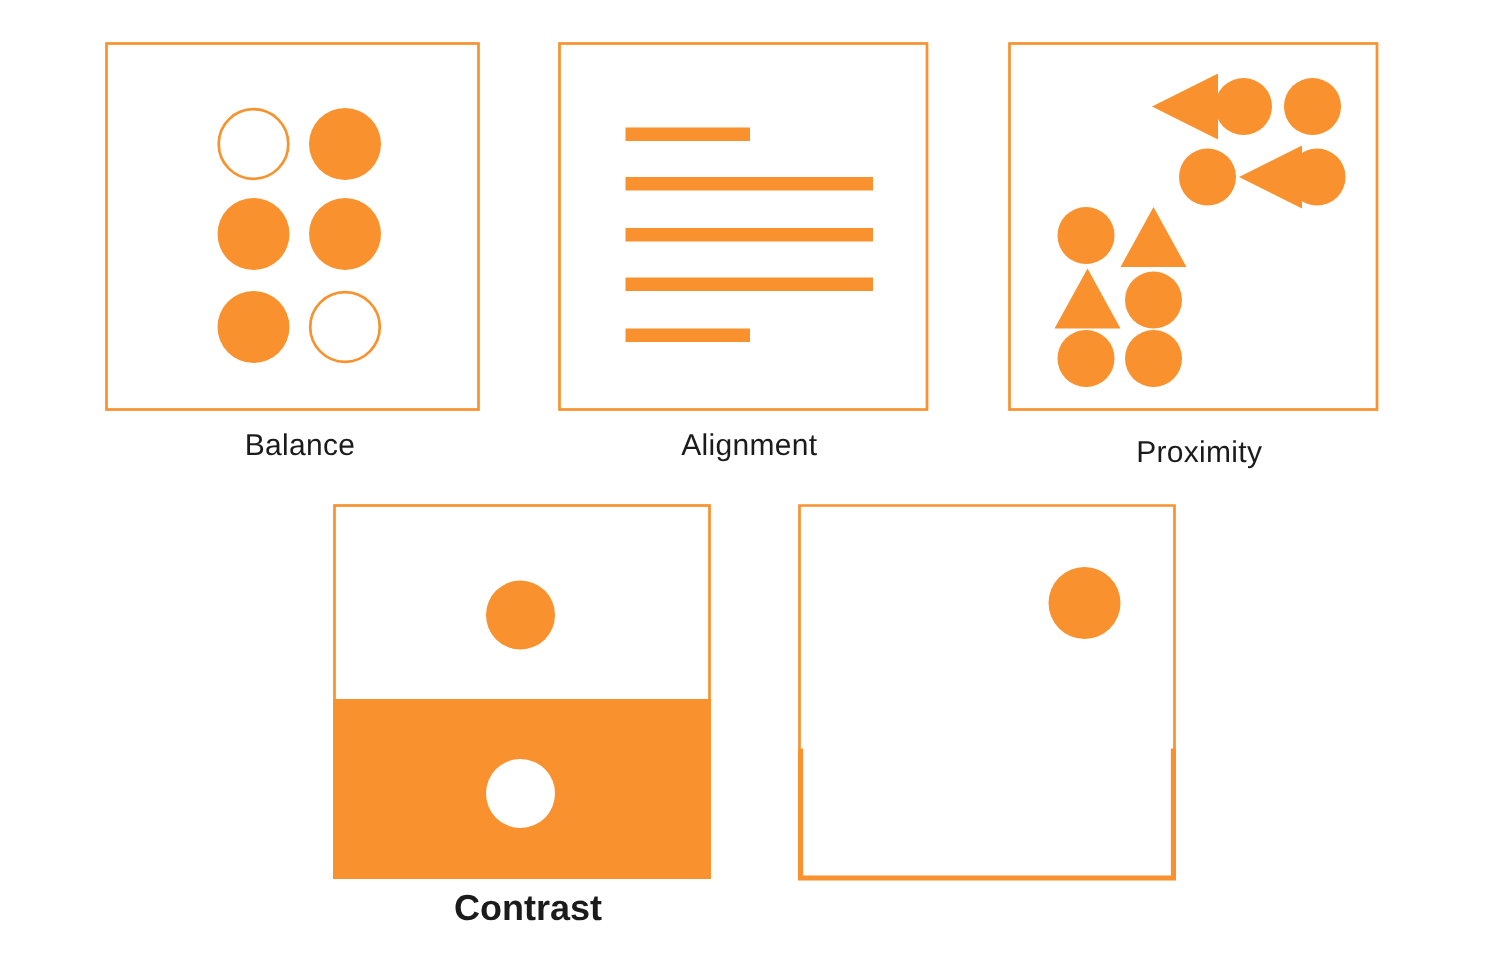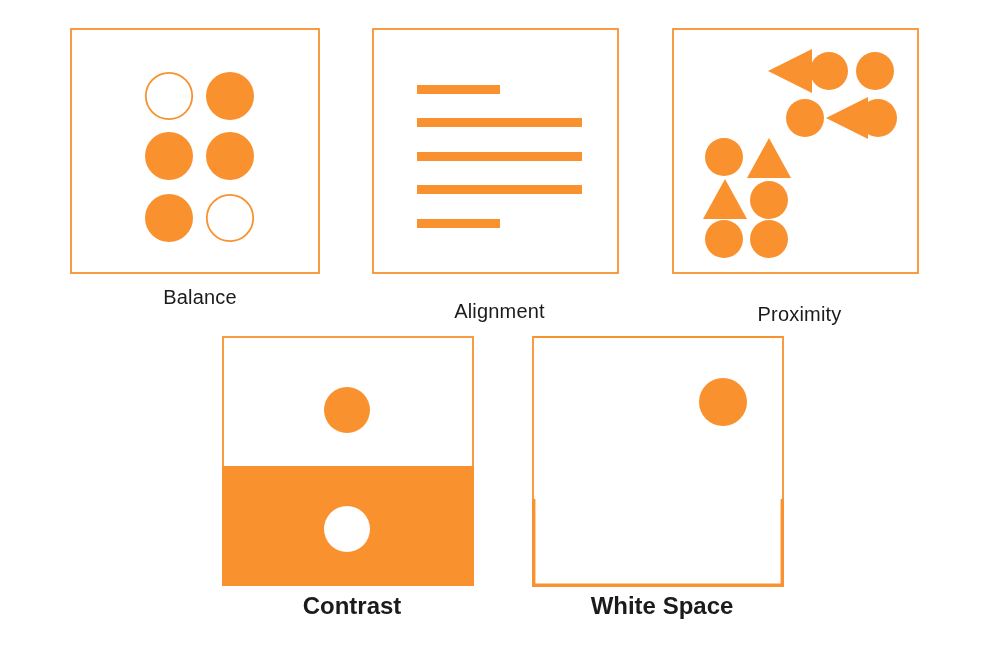--- a/index.html
+++ b/index.html
@@ -45,22 +45,22 @@
   }
 
   
   #panel-balance   { left: 70px;  top: 28px; width: 260px; }
   #panel-alignment { left: 372px; top: 28px; width: 255px; }
   #panel-proximity { left: 672px; top: 28px; width: 255px; }
   #panel-contrast  { left: 222px; top: 336px; width: 260px; }
   #panel-whitespace{ left: 532px; top: 336px; width: 260px; }
 
   #panel-balance   .panel-label { top: 258px; }
-  #panel-alignment .panel-label { top: 272px; }
-  #panel-proximity .panel-label { top: 275px; text-align: center; }
+  #panel-alignment .panel-label { top: 258px; }
+  #panel-proximity .panel-label { top: 263px; text-align: center; }
   #panel-contrast  .panel-label { top: 256px; }
   #panel-whitespace.panel      { }
   #panel-whitespace .panel-label { top: 256px; }
 </style>
 </head>
 <body>
 
 <div id="stage">
 
   <div class="panel" id="panel-balance">
@@ -126,16 +126,15 @@
 
   <div class="panel" id="panel-whitespace">
     <svg class="panel-svg" width="256" height="252" viewBox="0 0 256 252">
       <rect x="1" y="1" width="250" height="250" fill="#FFFFFF"></rect>
 
       <path d="M1,164 L1,1 L251,1 L251,164" fill="none" stroke="#F7922F" stroke-width="1.8"></path>
 
       <path d="M1.7,163 L1.7,249.3 L250.3,249.3 L250.3,163" fill="none" stroke="#F9912E" stroke-width="3.4"></path>
       <circle cx="191" cy="66" r="24" fill="#F9912E"></circle>
     </svg>
-    <div class="panel-label bold">White Space</div>
   </div>
 
 </div>
 
 </body></html>

